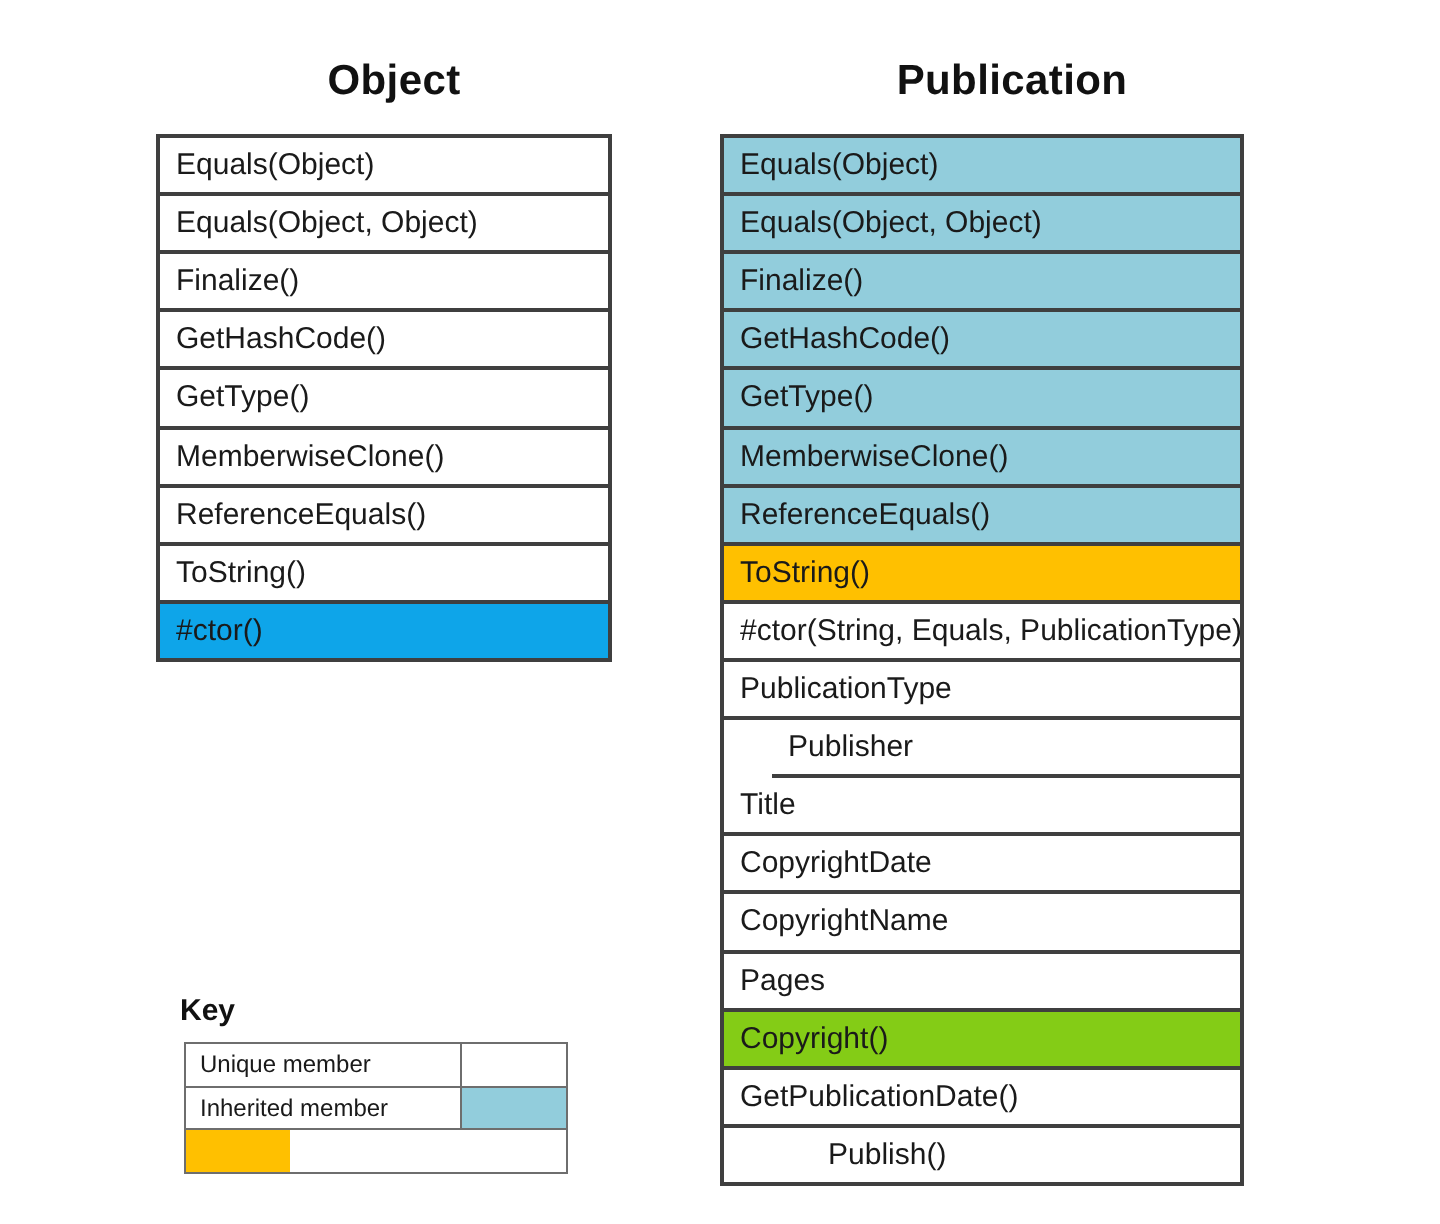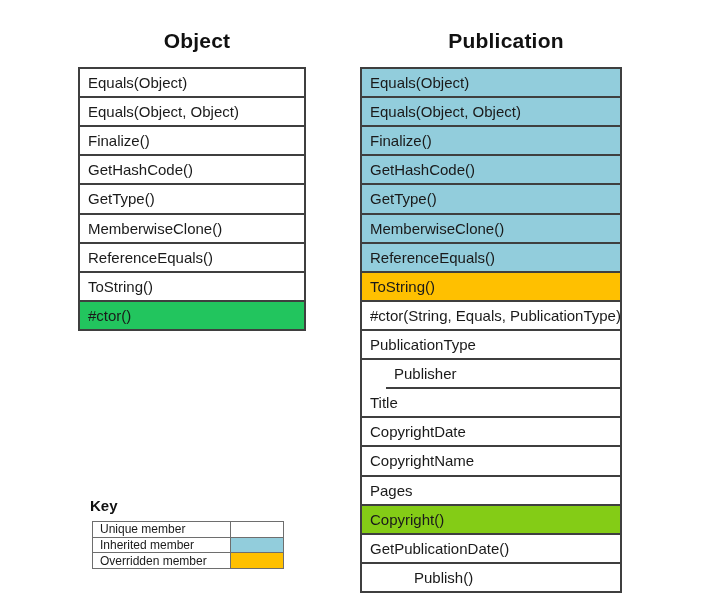--- a/index.html
+++ b/index.html
@@ -80,21 +80,21 @@
 <div class="abs panel-title" style="left:83px; top:29px; width:228px;">Object</div>
 <div class="abs member-table" style="left:78px; top:67px; width:228px; height:264px;" id="object-rows">
     <div class="member-row" style="background: rgb(255, 255, 255);">Equals(Object)</div>
     <div class="member-row" style="background: rgb(255, 255, 255);">Equals(Object, Object)</div>
     <div class="member-row" style="background: rgb(255, 255, 255);">Finalize()</div>
     <div class="member-row" style="background: rgb(255, 255, 255);">GetHashCode()</div>
     <div class="member-row" style="background: rgb(255, 255, 255);">GetType()</div>
     <div class="member-row" style="background: rgb(255, 255, 255);">MemberwiseClone()</div>
     <div class="member-row" style="background: rgb(255, 255, 255);">ReferenceEquals()</div>
     <div class="member-row" style="background: rgb(255, 255, 255);">ToString()</div>
-    <div class="member-row" style="background: #22c55e;">#ctor()</div>
+    <div class="member-row" style="background: #0ea5e9;">#ctor()</div>
   </div>
 
 <div class="abs panel-title" style="left:375px; top:29px; width:262px;">Publication</div>
 <div class="abs member-table" style="left:360px; top:67px; width:262px; height:526px;" id="publication-rows">
     <div class="member-row" style="background: rgb(146, 205, 220);">Equals(Object)</div>
     <div class="member-row" style="background: rgb(146, 205, 220);">Equals(Object, Object)</div>
     <div class="member-row" style="background: rgb(146, 205, 220);">Finalize()</div>
     <div class="member-row" style="background: rgb(146, 205, 220);">GetHashCode()</div>
     <div class="member-row" style="background: rgb(146, 205, 220);">GetType()</div>
     <div class="member-row" style="background: rgb(146, 205, 220);">MemberwiseClone()</div>
@@ -106,26 +106,25 @@
     <div class="member-row" style="background: rgb(255, 255, 255);">Title</div>
     <div class="member-row" style="background: rgb(255, 255, 255);">CopyrightDate</div>
     <div class="member-row" style="background: rgb(255, 255, 255);">CopyrightName</div>
     <div class="member-row" style="background: rgb(255, 255, 255);">Pages</div>
     <div class="member-row" style="background: #84cc16;">Copyright()</div>
     <div class="member-row" style="background: rgb(255, 255, 255);">GetPublicationDate()</div>
     <div class="member-row" style="background: rgb(255, 255, 255); margin-left: 44px;">Publish()</div>
   </div>
 
 <div class="abs key-title" style="left:90px; top:497px;">Key</div>
-<div class="abs key-table" style="left:92px; top:521px; width:192px; height:48px;" id="key-rows">
+<div class="abs key-table" style="left:92px; top:521px; width:192px; height:66px;" id="key-rows">
     <div class="key-row">
       <div class="key-label">Unique member</div>
       <div class="key-swatch" style="background: rgb(255, 255, 255);"></div>
     </div>
     <div class="key-row">
       <div class="key-label">Inherited member</div>
       <div class="key-swatch" style="background: rgb(146, 205, 220);"></div>
     </div>
     <div class="key-row">
-      <div class="key-label">Overridden member</div>
       <div class="key-swatch" style="background: rgb(255, 192, 0);"></div>
     </div>
   </div>
 
 </body></html>

